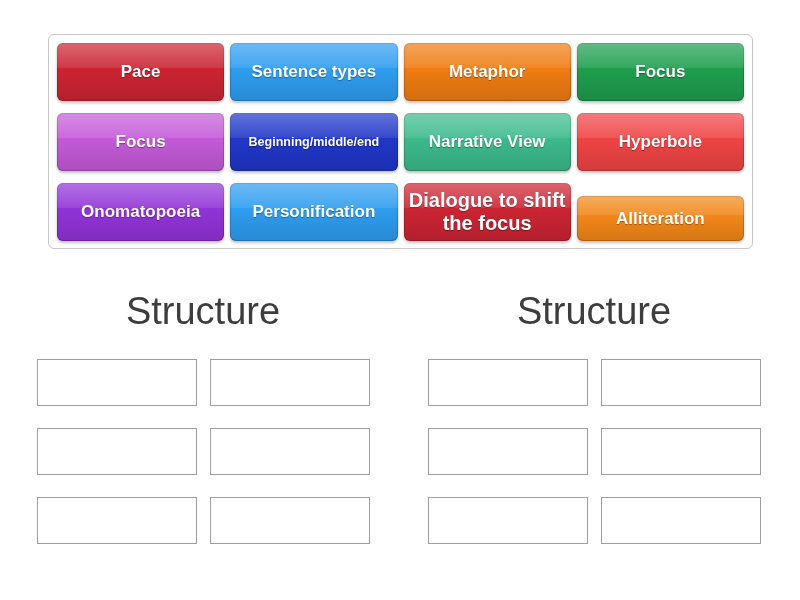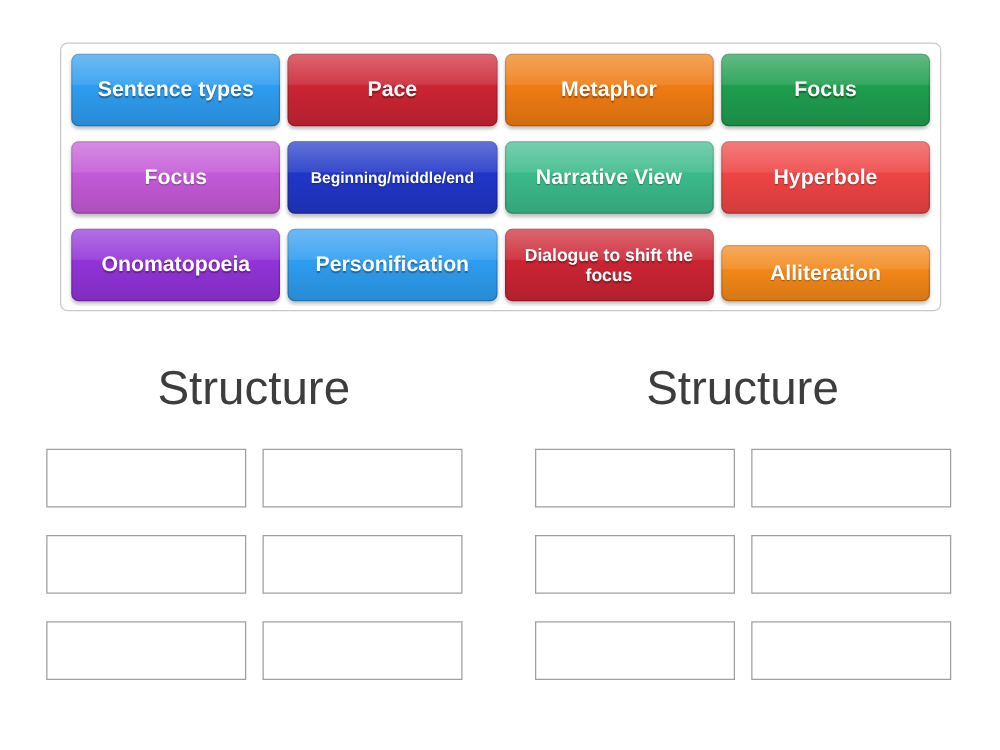--- a/index.html
+++ b/index.html
@@ -59,21 +59,21 @@
       rgba(0,0,0,0.00) 44%,
       rgba(0,0,0,0.12) 100%);
     pointer-events: none;
   }
   .tile .tile-label {
     position: relative;
     z-index: 1;
     text-shadow: 0 1px 1px rgba(0,0,0,0.35);
   }
   .tile.small { font-size: 12.5px; }
-  .tile.medium { font-size: 14px; }
+  .tile.medium { font-size: 20px; }
   
   .group {
     position: absolute;
     top: 290px;
     width: 346px;
   }
   .group.left  { left: 30px; }
   .group.right { left: 421px; }
   .group-title {
     margin: 0 0 26px 0;
@@ -94,25 +94,25 @@
     border: 1px solid #9f9f9f;
     background: #ffffff;
   }
 </style>
 </head>
 <body>
 
 <div class="stage">
 
   <div class="tray">
+    <div class="tile" style="background-color: rgb(204, 36, 51);">
+      <span class="tile-label">Pace</span>
+    </div>
     <div class="tile" style="background-color: rgb(46, 157, 240);">
       <span class="tile-label">Sentence types</span>
-    </div>
-    <div class="tile" style="background-color: rgb(204, 36, 51);">
-      <span class="tile-label">Pace</span>
     </div>
     <div class="tile" style="background-color: rgb(239, 124, 18);">
       <span class="tile-label">Metaphor</span>
     </div>
     <div class="tile" style="background-color: rgb(30, 158, 78);">
       <span class="tile-label">Focus</span>
     </div>
     <div class="tile" style="background-color: rgb(196, 90, 216);">
       <span class="tile-label">Focus</span>
     </div>

